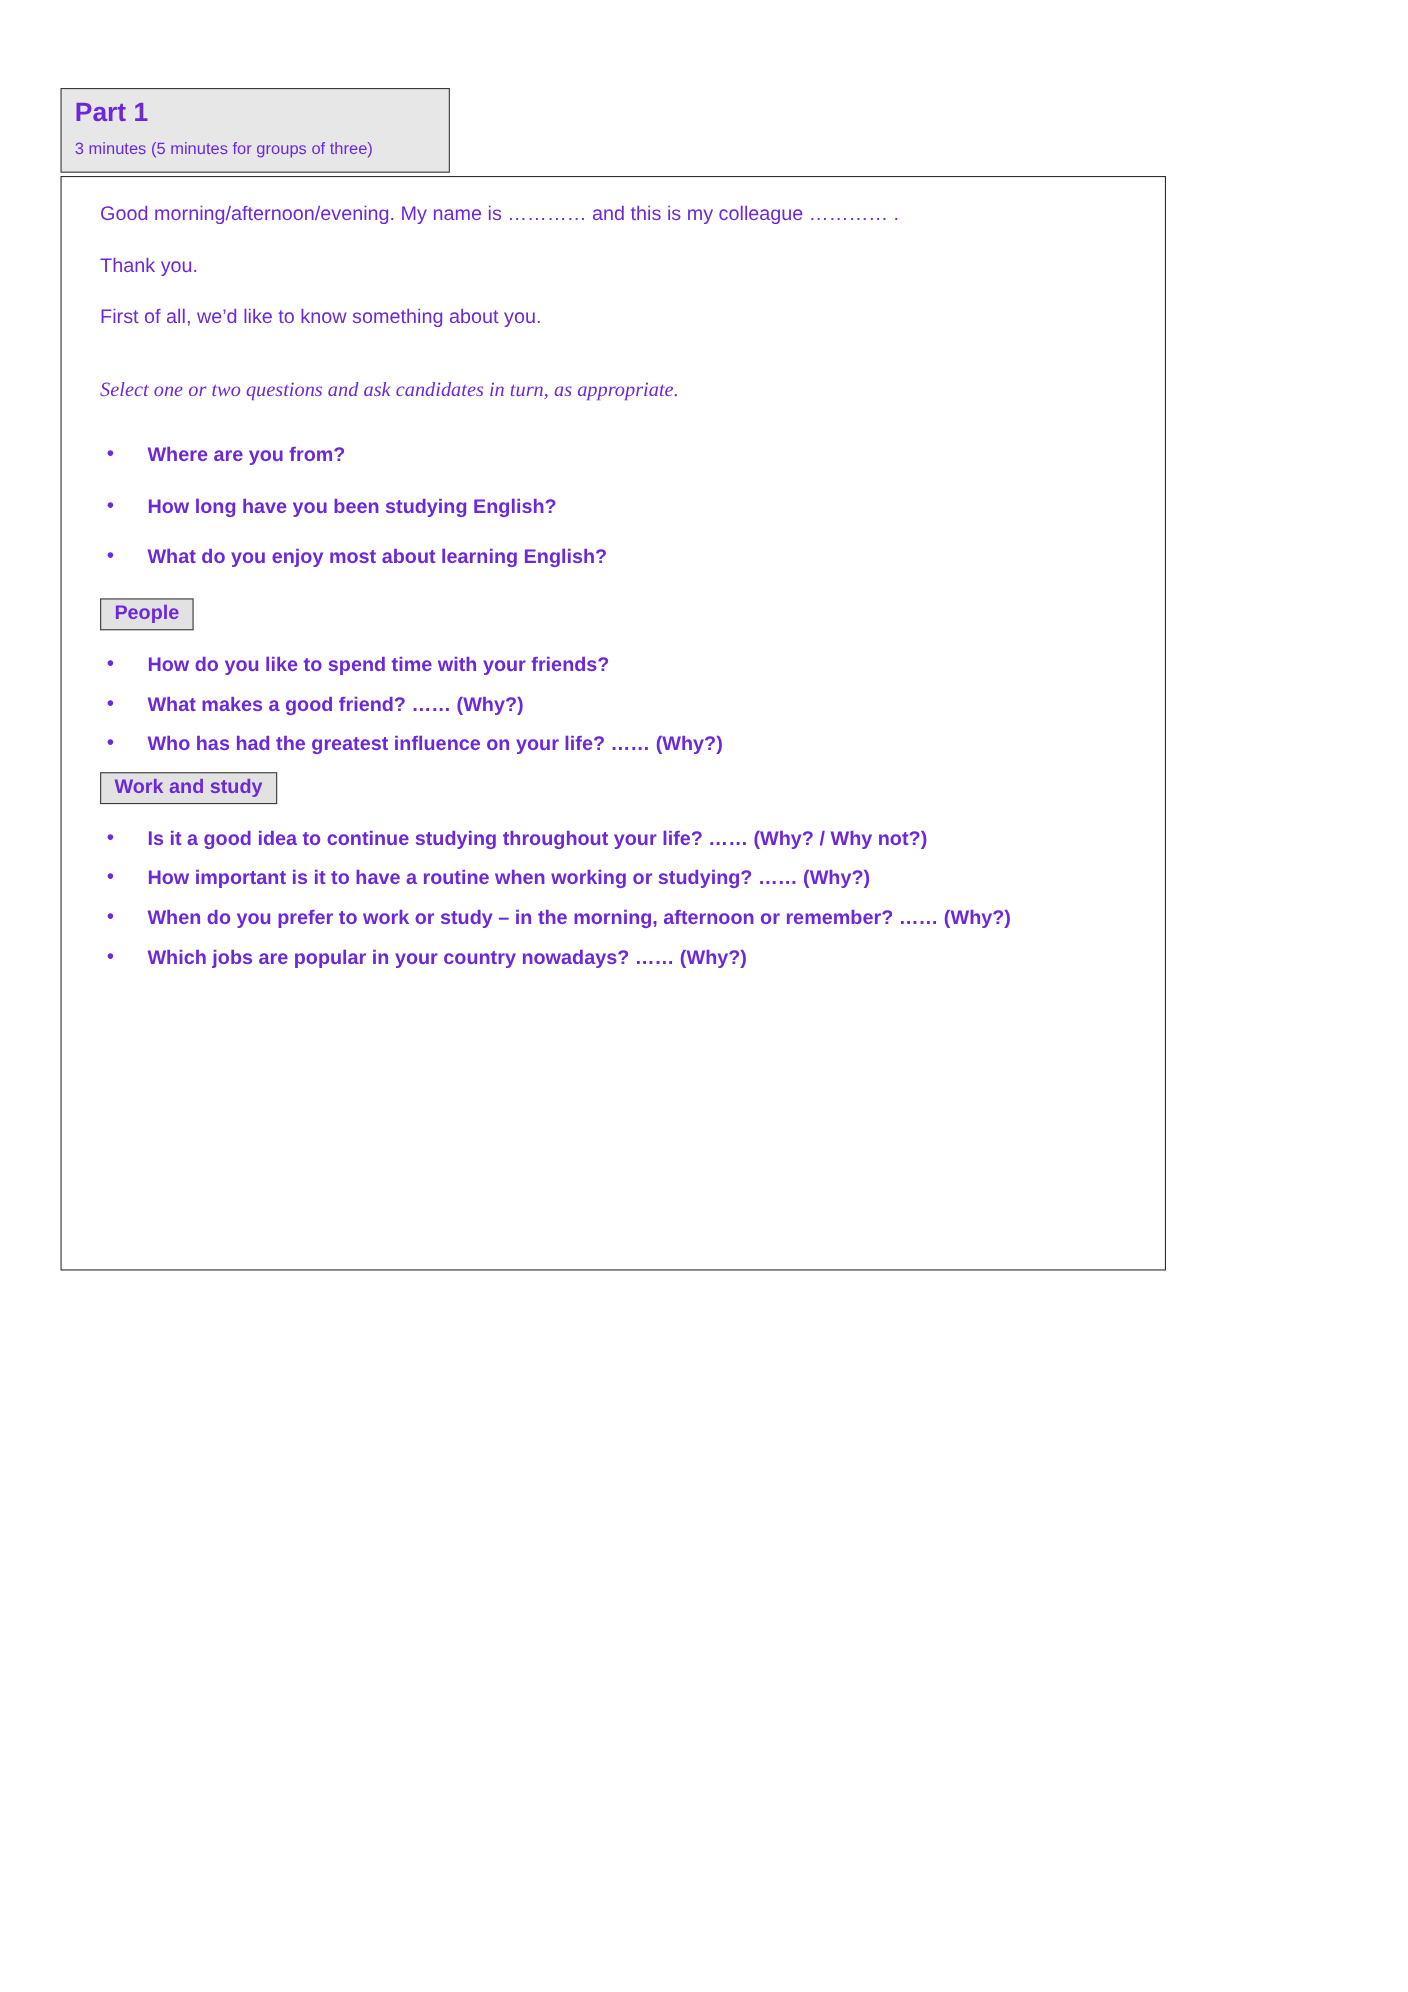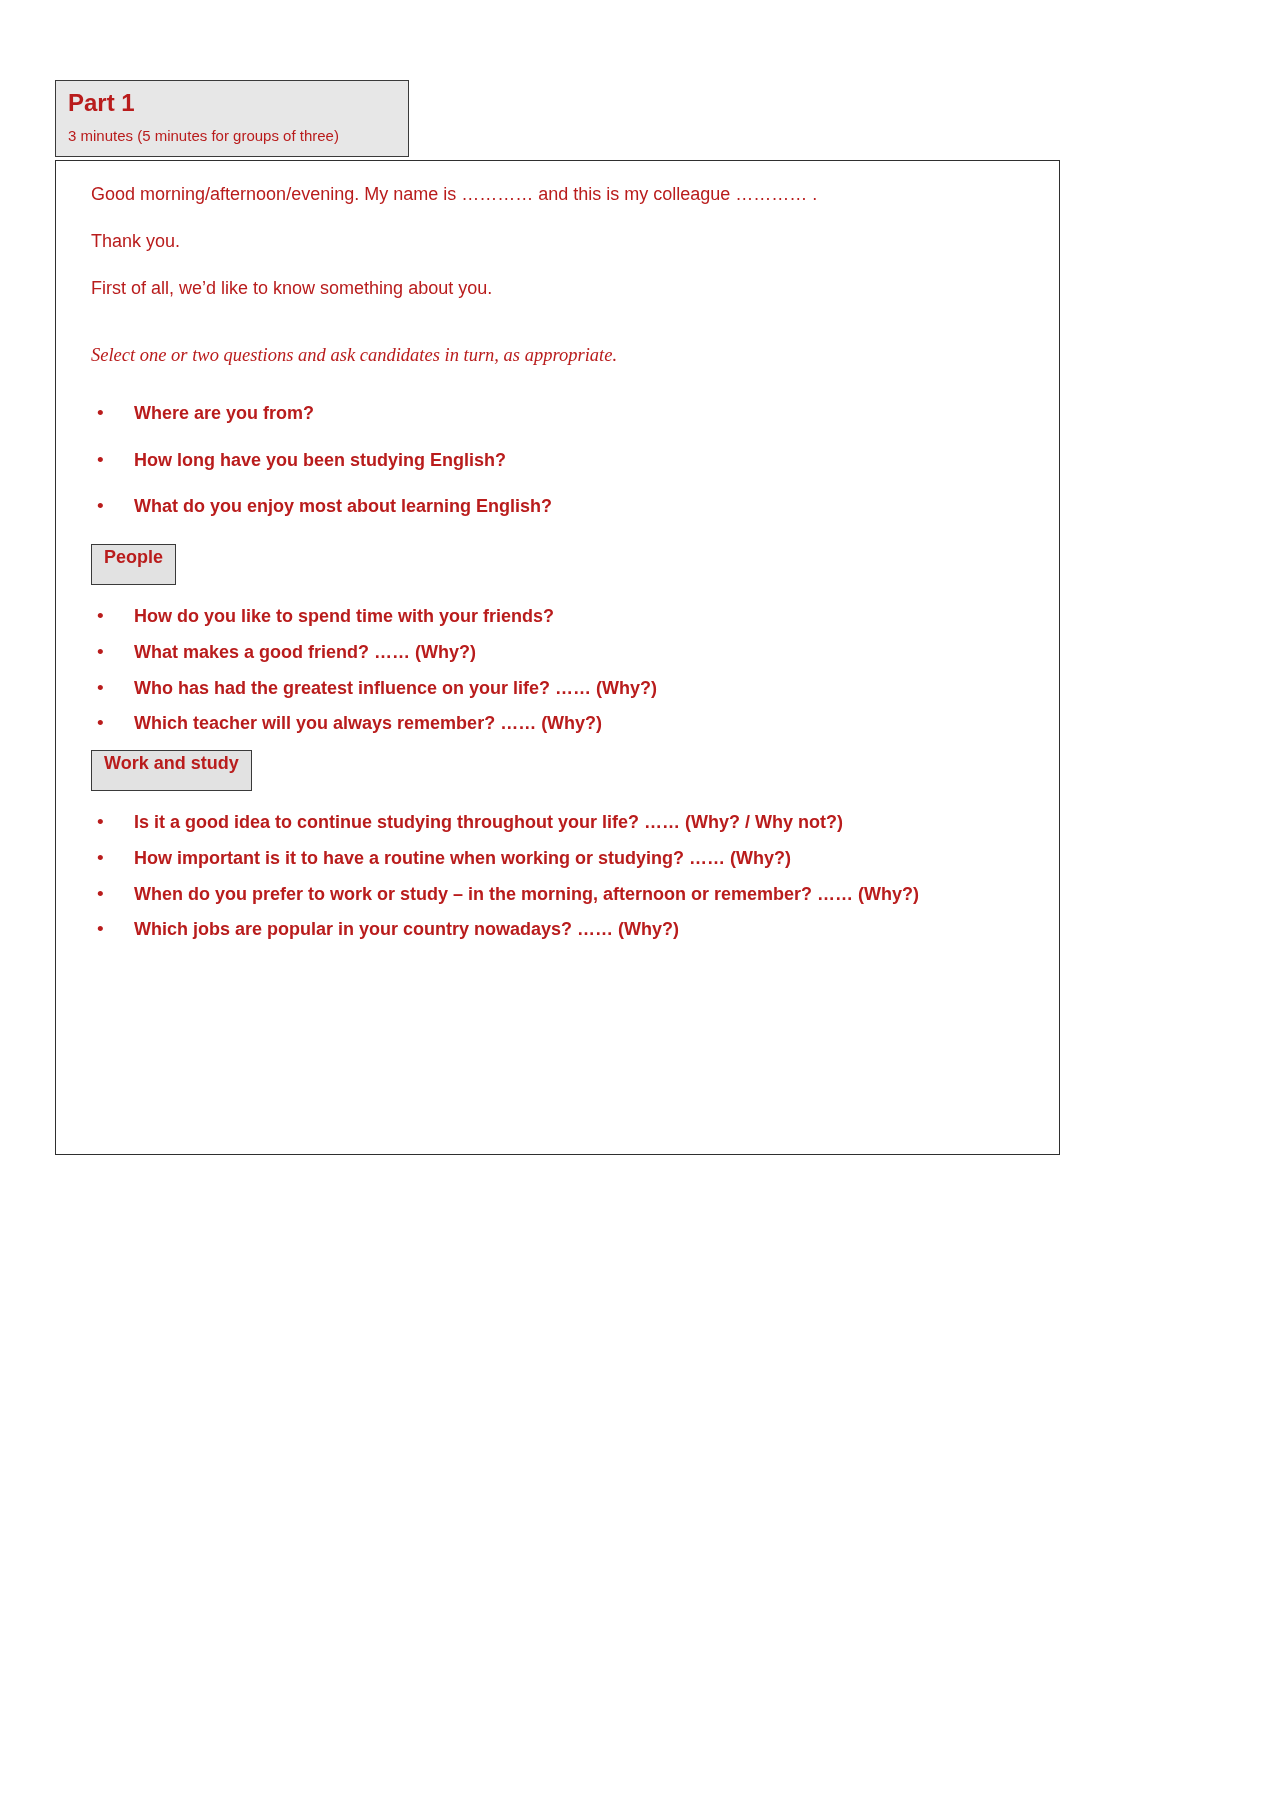--- a/index.html
+++ b/index.html
@@ -5,21 +5,21 @@
   html, body {
     margin: 0;
     padding: 0;
     background: #ffffff;
   }
   .page {
     position: relative;
     width: 1280px;
     height: 1811px;
     background: #ffffff;
-    color: #b91c1c;
+    color: #6d28d9;
     font-family: "Liberation Sans", sans-serif;
   }
   .header-box {
     position: absolute;
     left: 55px;
     top: 80px;
     width: 354px;
     box-sizing: border-box;
     background: #e7e7e7;
     border: 1px solid #3a3a3a;
@@ -80,21 +80,21 @@
   ul.q-list.wide li { margin-bottom: 27px; }
   ul.q-list.tight li { margin-bottom: 16px; }
   ul.q-list.wide { margin-top: 38px; }
   .category-label {
     display: inline-block;
     background: #e2e2e2;
     border: 1px solid #3a3a3a;
     font-size: 18px;
     font-weight: bold;
     line-height: 1.1;
-    padding: 3px 12px 16px 12px;
+    padding: 3px 12px 4px 12px;
     margin: 0 0 22px 0;
   }
   .category.people { margin-top: 24px; }
   .category.work { margin-top: 16px; }
   .category ul.q-list { margin-top: 0; }
 </style>
 </head>
 <body>
 
 <div class="page">
@@ -118,21 +118,20 @@
       <li>What do you enjoy most about learning English?</li>
     </ul>
 
 
     <div class="category people">
       <div class="category-label">People</div>
       <ul class="q-list tight">
         <li>How do you like to spend time with your friends?</li>
         <li>What makes a good friend? …… (Why?)</li>
         <li>Who has had the greatest influence on your life? …… (Why?)</li>
-        <li>Which teacher will you always remember? …… (Why?)</li>
       </ul>
     </div>
 
     <div class="category work">
       <div class="category-label">Work and study</div>
       <ul class="q-list tight">
         <li>Is it a good idea to continue studying throughout your life? …… (Why? / Why not?)</li>
         <li>How important is it to have a routine when working or studying? …… (Why?)</li>
         <li>When do you prefer to work or study – in the morning, afternoon or remember? …… (Why?)</li>
         <li>Which jobs are popular in your country nowadays? …… (Why?)</li>

